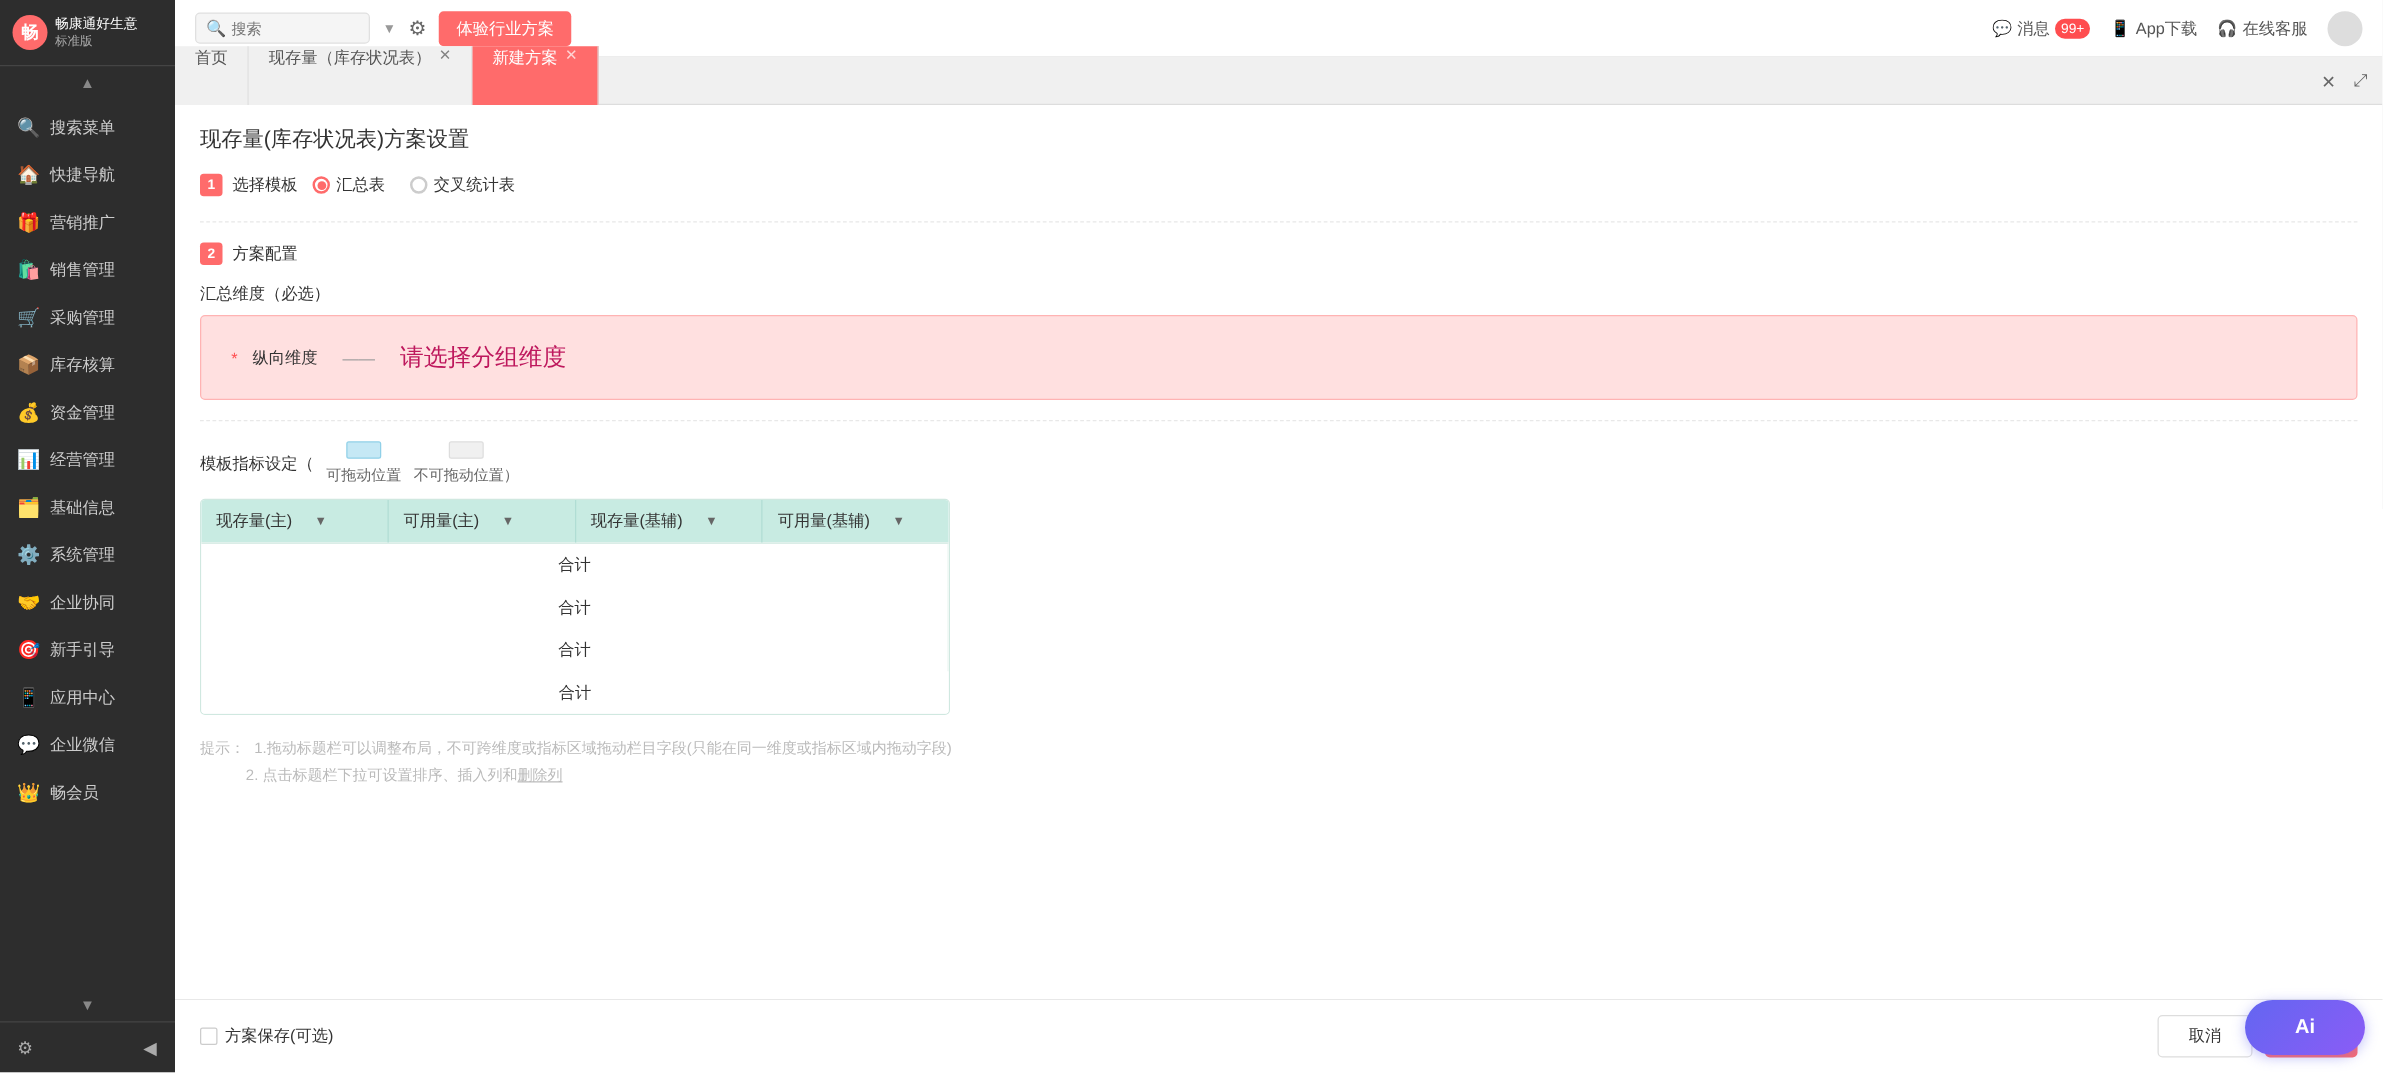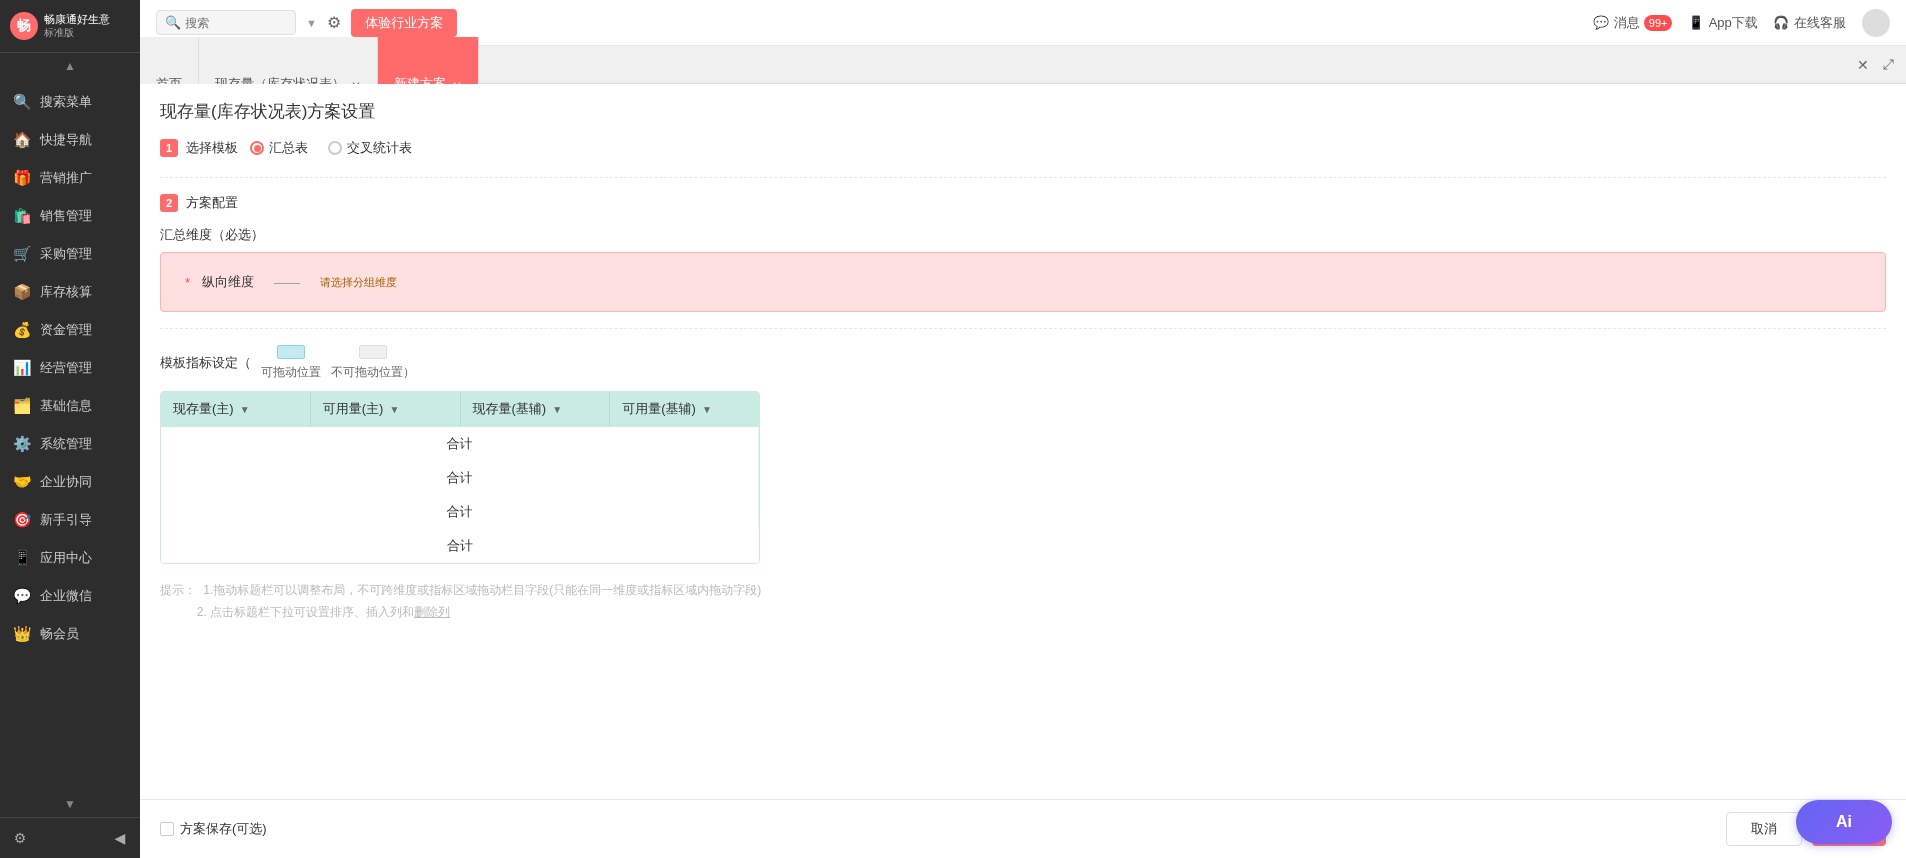--- a/index.html
+++ b/index.html
@@ -184,21 +184,21 @@
       background: #f0f0f0;
       border-bottom: 1px solid #ddd;
       display: flex;
       align-items: center;
       padding: 0 0;
       height: 38px;
       flex-shrink: 0;
     }
     .tab {
       display: flex;
-      align-items: flex-end;
+      align-items: flex-start;
       gap: 6px;
       padding: 0 16px;
       height: 56px;
       cursor: pointer;
       border-right: 1px solid #ddd;
       color: #555;
       font-size: 13px;
       background: #f0f0f0;
       white-space: nowrap;
     }
@@ -332,21 +332,21 @@
       border-radius: 4px;
       padding: 20px 24px;
       display: flex;
       align-items: center;
       gap: 12px;
       margin-bottom: 16px;
     }
     .required-star { color: #ff4d4f; font-size: 13px; }
     .dim-text { color: #333; font-size: 13px; }
     .dim-dash { color: #999; margin: 0 8px; }
-    .dim-placeholder { color: #a16207; font-size: 11px; }
+    .dim-placeholder { color: #be185d; font-size: 19px; }
 
     
     .indicators-row {
       display: flex;
       align-items: center;
       gap: 10px;
       margin-bottom: 10px;
       font-size: 13px;
       color: #333;
     }
@@ -389,21 +389,21 @@
     }
     .stats-table-header {
       display: flex;
       background: #c8ebe2;
     }
     .stats-header-cell {
       flex: 1;
       padding: 8px 12px;
       display: flex;
       align-items: center;
-      gap: 6px;
+      gap: 18px;
       border-right: 1px solid #b0ddd4;
       font-size: 13px;
       color: #333;
     }
     .stats-header-cell:last-child { border-right: none; }
     .stats-table-body {
       display: flex;
       background: #fff;
       border-top: 1px solid #d0e8e0;
       flex-direction: column;

